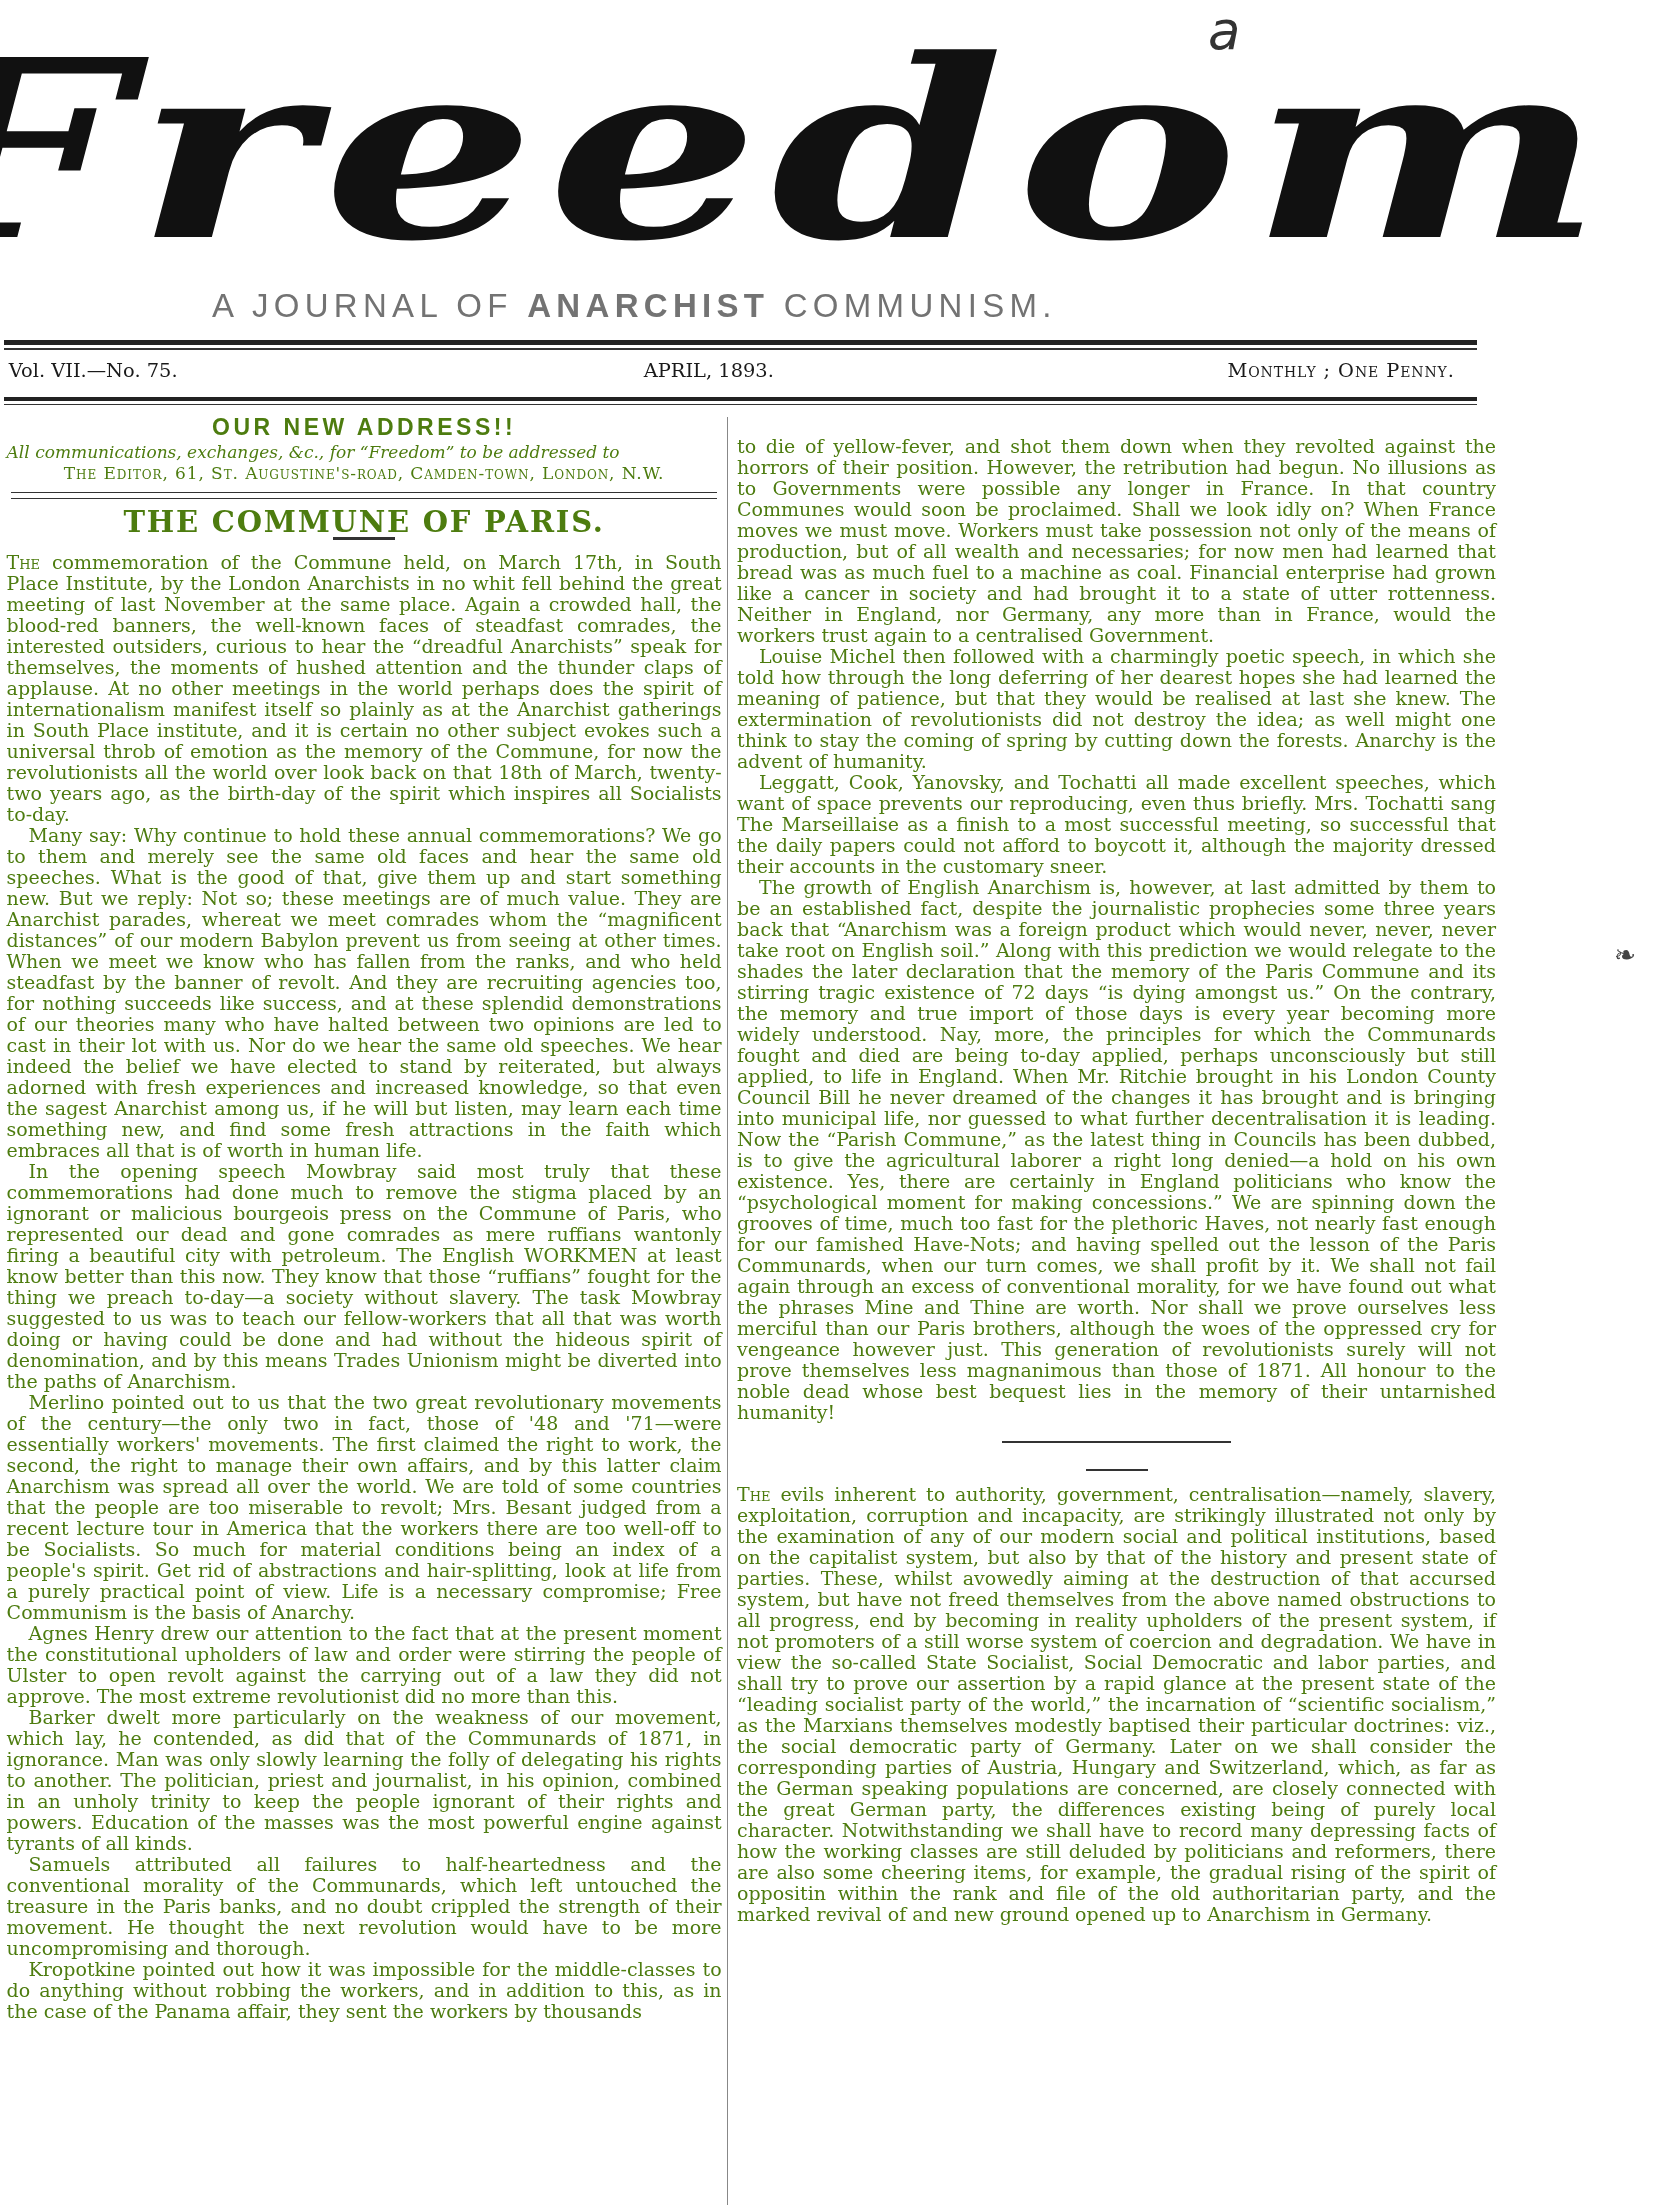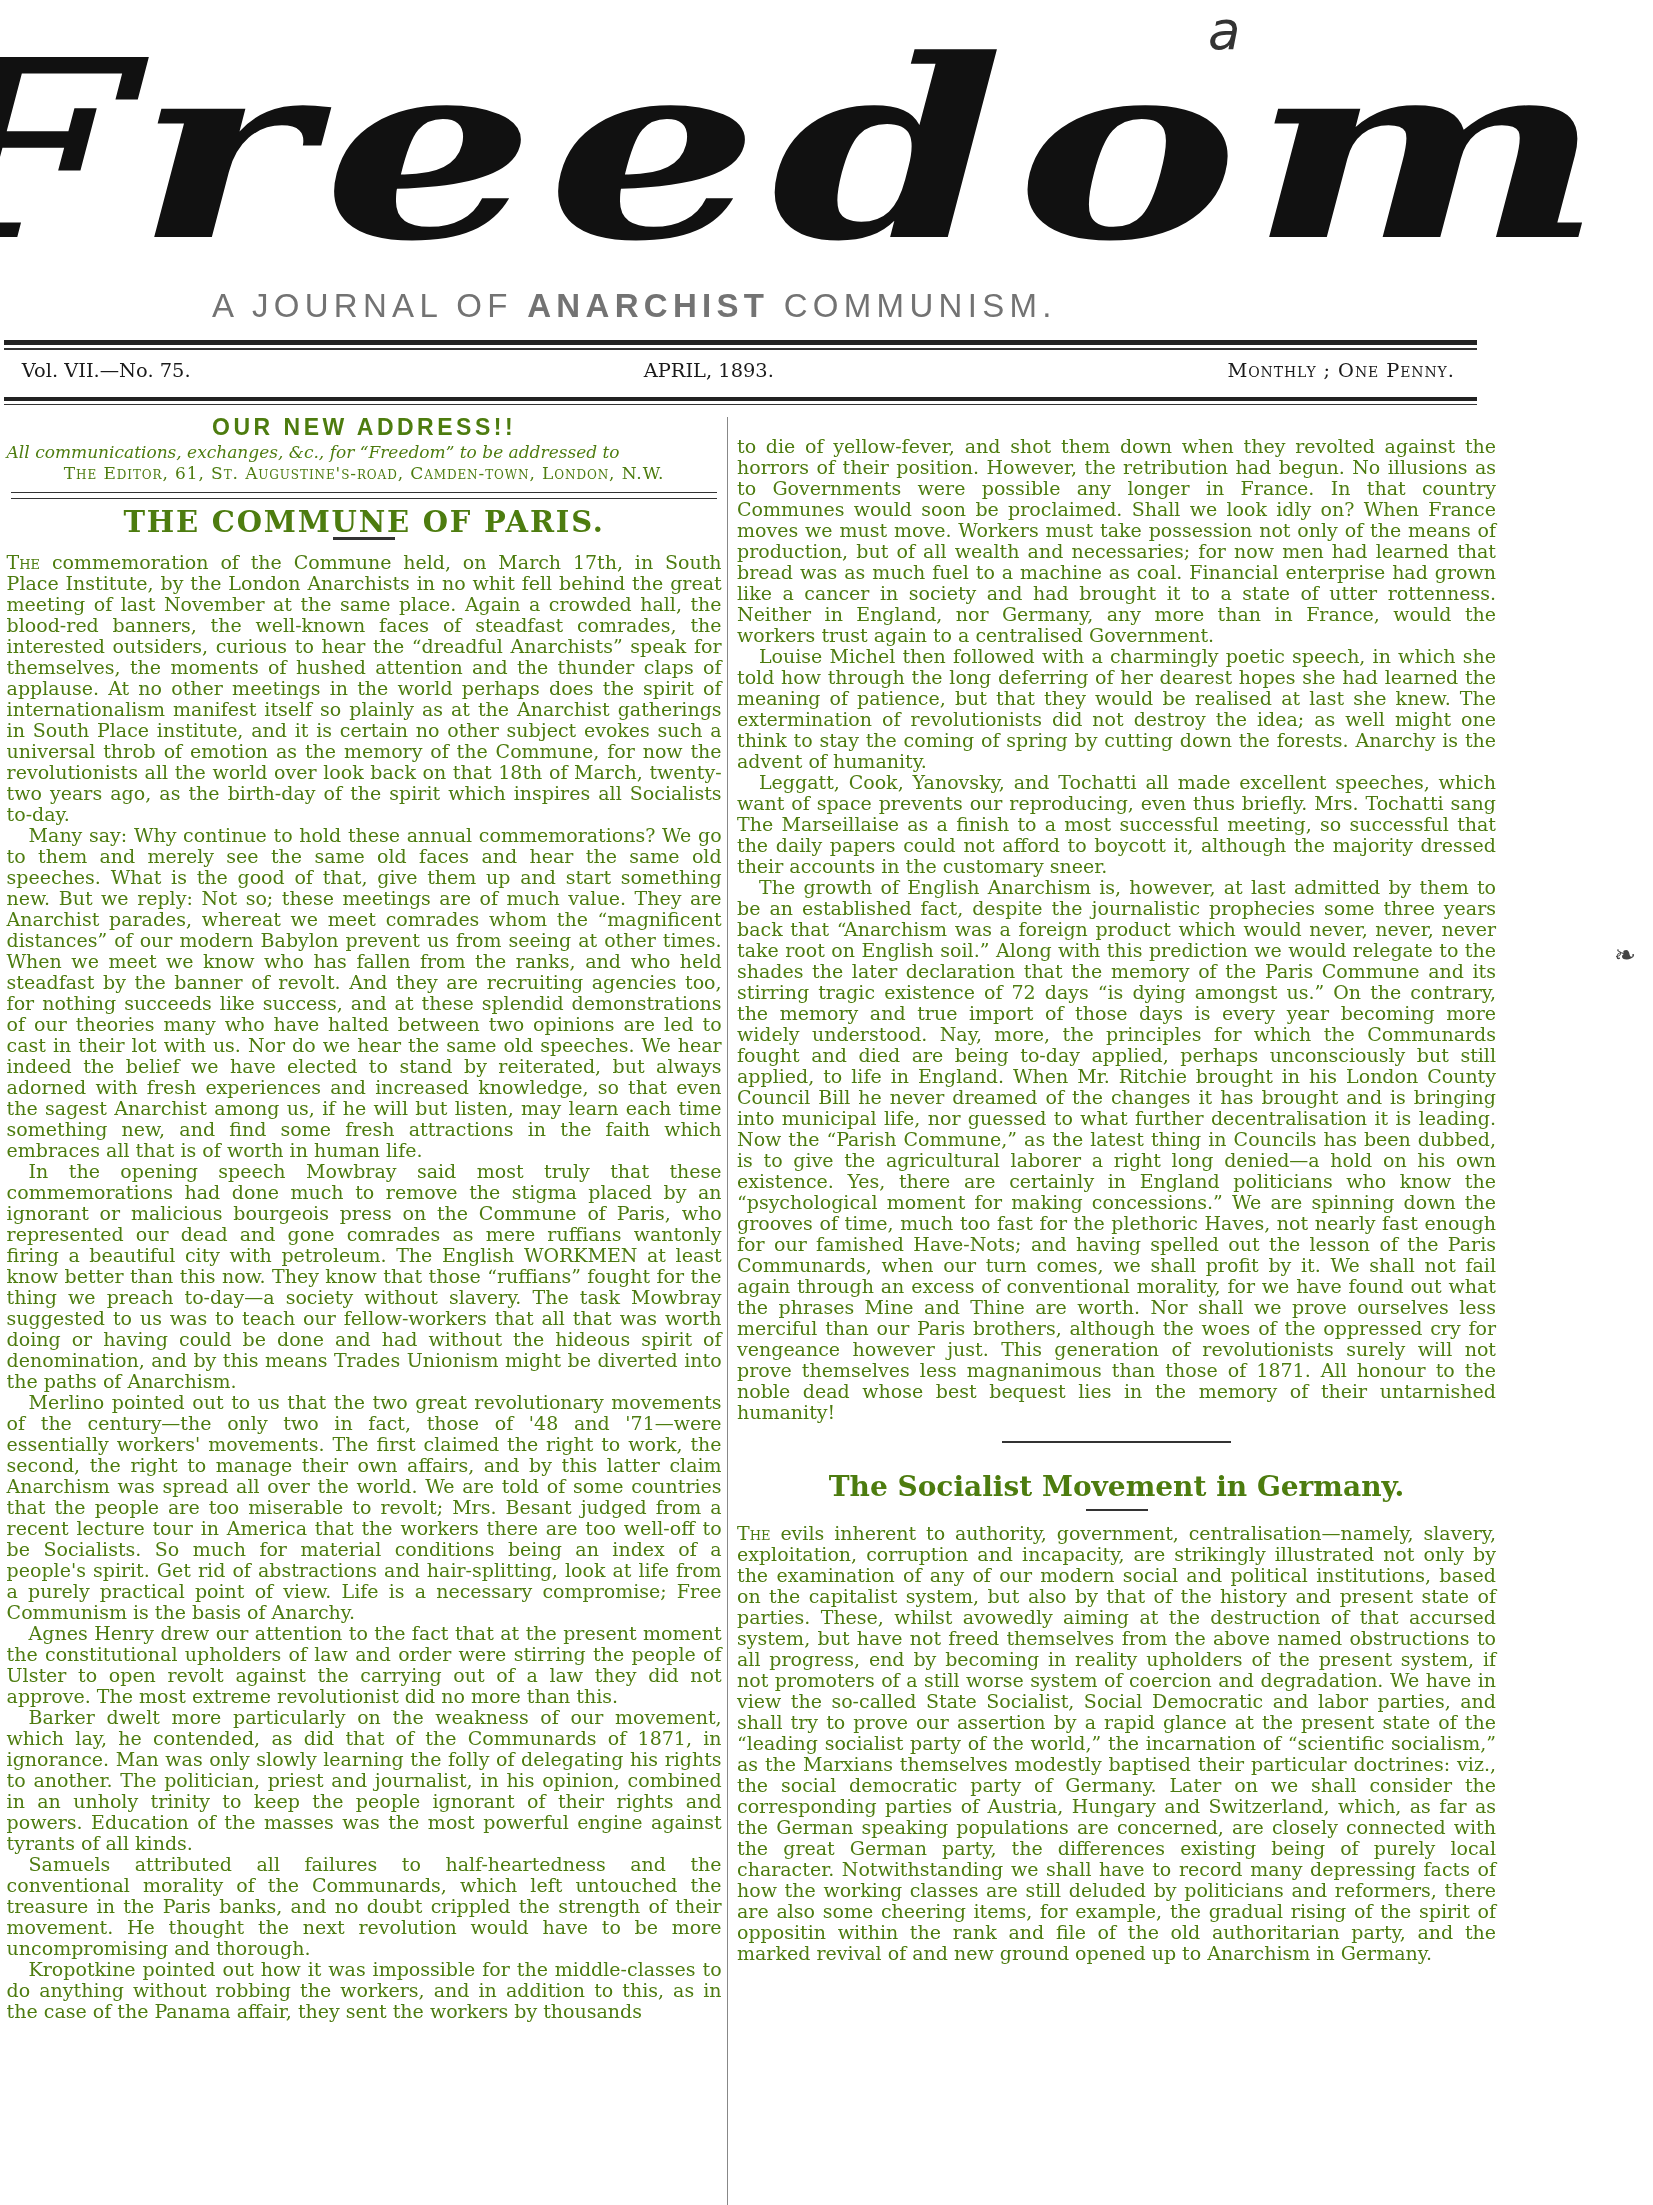--- a/index.html
+++ b/index.html
@@ -11,21 +11,21 @@
     .masthead-title { font-family: "DejaVu Serif", serif; font-weight: bold; font-style: italic; font-size: 247px; line-height: 265px; letter-spacing: 8.8px; color: #111; transform: scaleX(1.35); transform-origin: center; display: inline-block; }
     .pencil-mark { position: absolute; left: 1208px; top: 0px; font-size: 53px; color: #333; font-family: "DejaVu Sans", sans-serif; font-style: italic; }
     .subtitle { position: absolute; left: 212px; top: 287px; width: 1103px; font-family: "Liberation Sans", sans-serif; font-size: 33px; letter-spacing: 5.3px; color: #737373; white-space: nowrap; }
     .subtitle .bold { font-weight: bold; }
 
     .rule-thick { position: absolute; left: 4.4px; width: 1473px; height: 5.3px; background: #222; }
     .rule-thin { position: absolute; left: 4.4px; width: 1473px; height: 1.8px; background: #333; }
 
     .dateline { position: absolute; left: 8.8px; top: 359px; width: 1464px; height: 26.5px; font-family: "DejaVu Serif", serif; font-size: 19.4px; }
     .dateline span { position: absolute; top: 0; white-space: nowrap; }
-    .dl-vol { left: 13px; }
+    .dl-vol { left: 0; }
     .dl-date { left: 635px; }
     .dl-price { right: 18px; font-variant: small-caps; letter-spacing: 0.9px; }
 
     
     .col { position: absolute; top: 417px; font-family: "DejaVu Serif", serif; font-size: 19px; line-height: 21px; text-align: justify; color: #4d7c0f; }
     .col-left { left: 6.6px; width: 715px; }
     .col-right { left: 737px; width: 759px; margin-top: 19px; }
     .col-divider { position: absolute; left: 727px; top: 417px; width: 0.9px; height: 1830px; background: #888; }
 
     .notice-title { text-align: center; font-family: "Liberation Sans", sans-serif; font-weight: bold; font-size: 23px; letter-spacing: 3.5px; margin: 0 0 4.4px 0; }
@@ -89,21 +89,20 @@
   </div>
 
   <div class="col col-right">
     <p class="para first">to die of yellow-fever, and shot them down when they revolted against the horrors of their position. However, the retribution had begun. No illusions as to Governments were possible any longer in France. In that country Communes would soon be proclaimed. Shall we look idly on? When France moves we must move. Workers must take possession not only of the means of production, but of all wealth and necessaries; for now men had learned that bread was as much fuel to a machine as coal. Financial enterprise had grown like a cancer in society and had brought it to a state of utter rottenness. Neither in England, nor Germany, any more than in France, would the workers trust again to a centralised Government.</p>
     <p class="para">Louise Michel then followed with a charmingly poetic speech, in which she told how through the long deferring of her dearest hopes she had learned the meaning of patience, but that they would be realised at last she knew. The extermination of revolutionists did not destroy the idea; as well might one think to stay the coming of spring by cutting down the forests. Anarchy is the advent of humanity.</p>
     <p class="para">Leggatt, Cook, Yanovsky, and Tochatti all made excellent speeches, which want of space prevents our reproducing, even thus briefly. Mrs. Tochatti sang The Marseillaise as a finish to a most successful meeting, so successful that the daily papers could not afford to boycott it, although the majority dressed their accounts in the customary sneer.</p>
     <p class="para">The growth of English Anarchism is, however, at last admitted by them to be an established fact, despite the journalistic prophecies some three years back that “Anarchism was a foreign product which would never, never, never take root on English soil.” Along with this prediction we would relegate to the shades the later declaration that the memory of the Paris Commune and its stirring tragic existence of 72 days “is dying amongst us.” On the contrary, the memory and true import of those days is every year becoming more widely understood. Nay, more, the principles for which the Communards fought and died are being to-day applied, perhaps unconsciously but still applied, to life in England. When Mr. Ritchie brought in his London County Council Bill he never dreamed of the changes it has brought and is bringing into municipal life, nor guessed to what further decentralisation it is leading. Now the “Parish Commune,” as the latest thing in Councils has been dubbed, is to give the agricultural laborer a right long denied—a hold on his own existence. Yes, there are certainly in England politicians who know the “psychological moment for making concessions.” We are spinning down the grooves of time, much too fast for the plethoric Haves, not nearly fast enough for our famished Have-Nots; and having spelled out the lesson of the Paris Communards, when our turn comes, we shall profit by it. We shall not fail again through an excess of conventional morality, for we have found out what the phrases Mine and Thine are worth. Nor shall we prove ourselves less merciful than our Paris brothers, although the woes of the oppressed cry for vengeance however just. This generation of revolutionists surely will not prove themselves less magnanimous than those of 1871. All honour to the noble dead whose best bequest lies in the memory of their untarnished humanity!</p>
 
     <div class="right-rule"></div>
 
-    <h2 class="article-title-2">The Socialist Movement in Germany.</h2>
     <div class="short-rule"></div>
 
     <p class="para first"><span class="smallcaps">The</span><span> evils inherent to authority, government, centralisation—namely, slavery, exploitation, corruption and incapacity, are strikingly illustrated not only by the examination of any of our modern social and political institutions, based on the capitalist system, but also by that of the history and present state of parties. These, whilst avowedly aiming at the destruction of that accursed system, but have not freed themselves from the above named obstructions to all progress, end by becoming in reality upholders of the present system, if not promoters of a still worse system of coercion and degradation. We have in view the so-called State Socialist, Social Democratic and labor parties, and shall try to prove our assertion by a rapid glance at the present state of the “leading socialist party of the world,” the incarnation of “scientific socialism,” as the Marxians themselves modestly baptised their particular doctrines: viz., the social democratic party of Germany. Later on we shall consider the corresponding parties of Austria, Hungary and Switzerland, which, as far as the German speaking populations are concerned, are closely connected with the great German party, the differences existing being of purely local character. Notwithstanding we shall have to record many depressing facts of how the working classes are still deluded by politicians and reformers, there are also some cheering items, for example, the gradual rising of the spirit of oppositin within the rank and file of the old authoritarian party, and the marked revival of and new ground opened up to Anarchism in Germany.</span></p>
   </div>
 
   <span class="margin-mark">❧</span>
 </div>
 
 
 </body></html>

